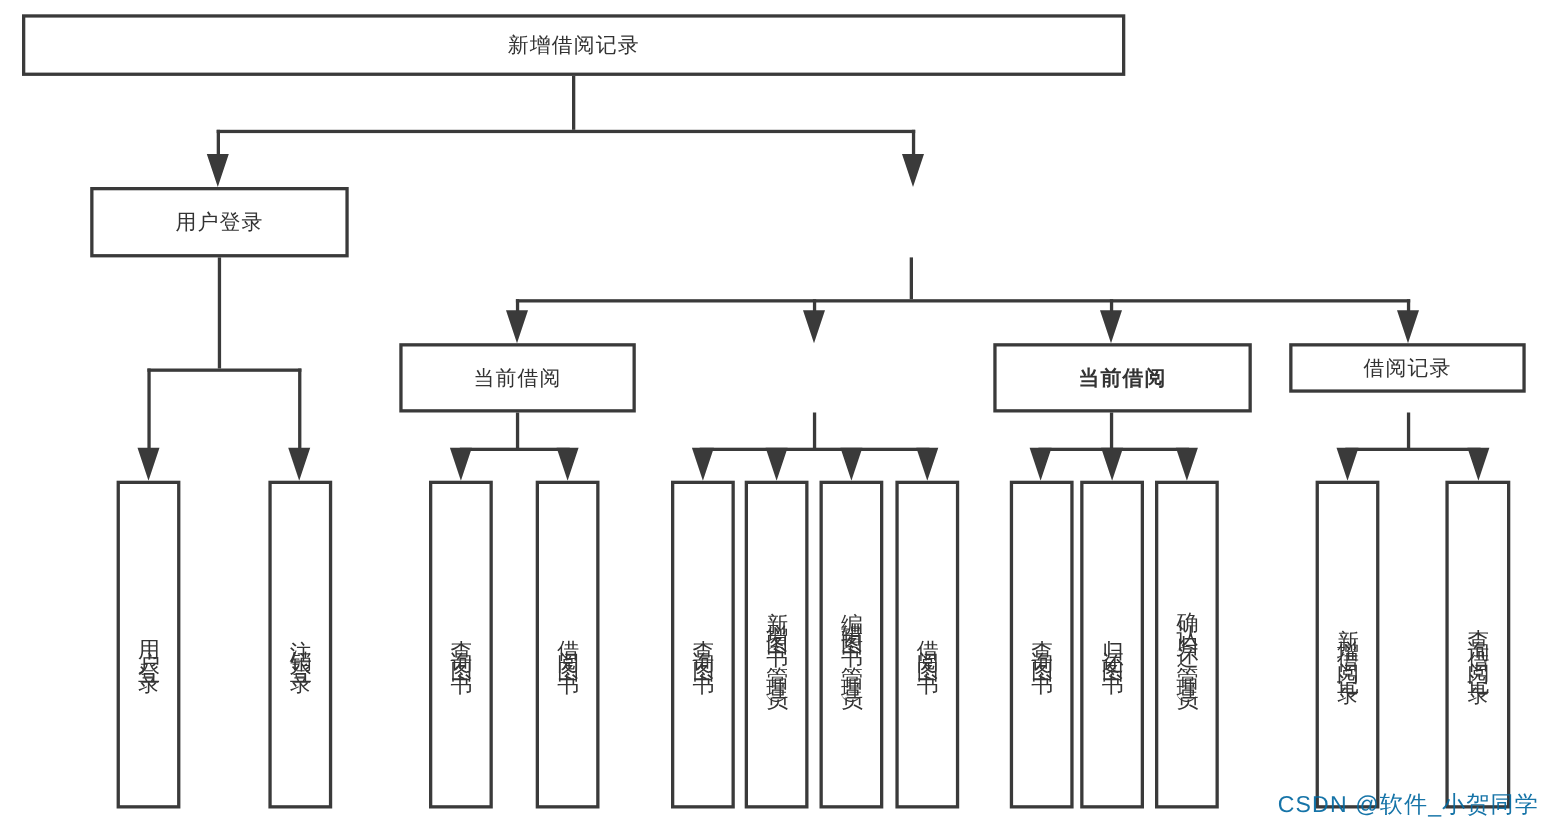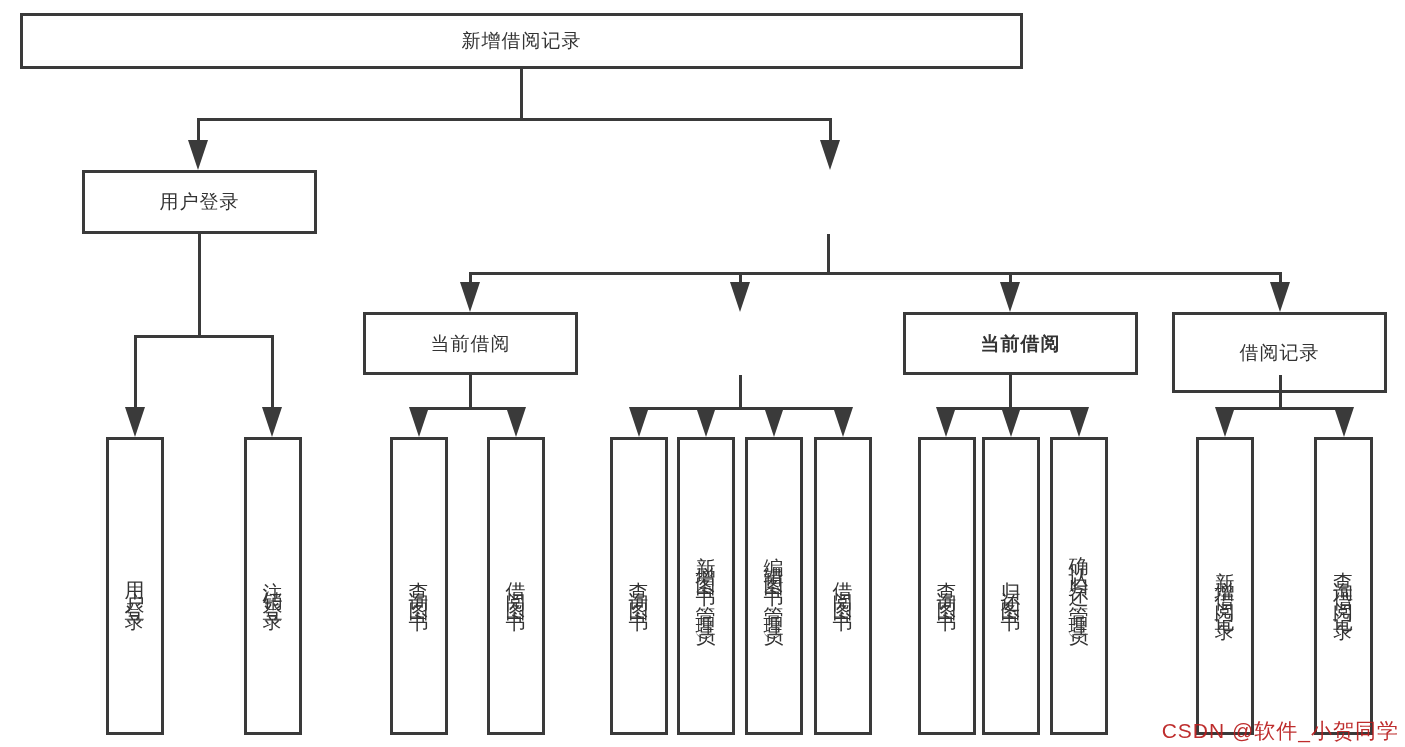--- a/index.html
+++ b/index.html
@@ -24,21 +24,21 @@
     white-space:nowrap;
   }
   .line { position:absolute; background:#3a3a3a; }
   .arrow {
     position:absolute; width:0; height:0;
     border-left:10px solid transparent; border-right:10px solid transparent;
     border-top:30px solid #3a3a3a; transform:translateX(-50%);
   }
   .watermark {
     position:absolute; right:6px; bottom:2px;
-    font-size:21px; color:#b91c1c; opacity:.92; letter-spacing:1px;
+    font-size:21px; color:#0369a1; opacity:.92; letter-spacing:1px;
     z-index:10;
   }
 </style>
 </head>
 <body>
 
 <div class="canvas">
 
   <div class="node" style="left:20px; top:13px; width:1003px; height:56px;">
     <span>新增借阅记录</span>
@@ -72,21 +72,21 @@
   <div class="arrow" style="left:740px; top:282px;"></div>
   <div class="arrow" style="left:1010px; top:282px;"></div>
   <div class="arrow" style="left:1280px; top:282px;"></div>
 
   <div class="node" style="left:363px; top:312px; width:215px; height:63px;">
     <span>当前借阅</span>
   </div>
   <div class="node" style="left:903px; top:312px; width:235px; height:63px;font-weight:bold;">
     <span>当前借阅</span>
   </div>
-  <div class="node" style="left:1172px; top:312px; width:215px; height:81px;">
+  <div class="node" style="left:1172px; top:312px; width:215px; height:45px;">
     <span>借阅记录</span>
   </div>
 
   <div class="line" style="left:469px; top:375px; width:3px; height:35px;"></div>
   <div class="line" style="left:418px; top:407px; width:100px; height:3px;"></div>
   <div class="arrow" style="left:419px; top:407px;"></div>
   <div class="arrow" style="left:516px; top:407px;"></div>
 
   <div class="line" style="left:739px; top:375px; width:3px; height:35px;"></div>
   <div class="line" style="left:636px; top:407px; width:209px; height:3px;"></div>

